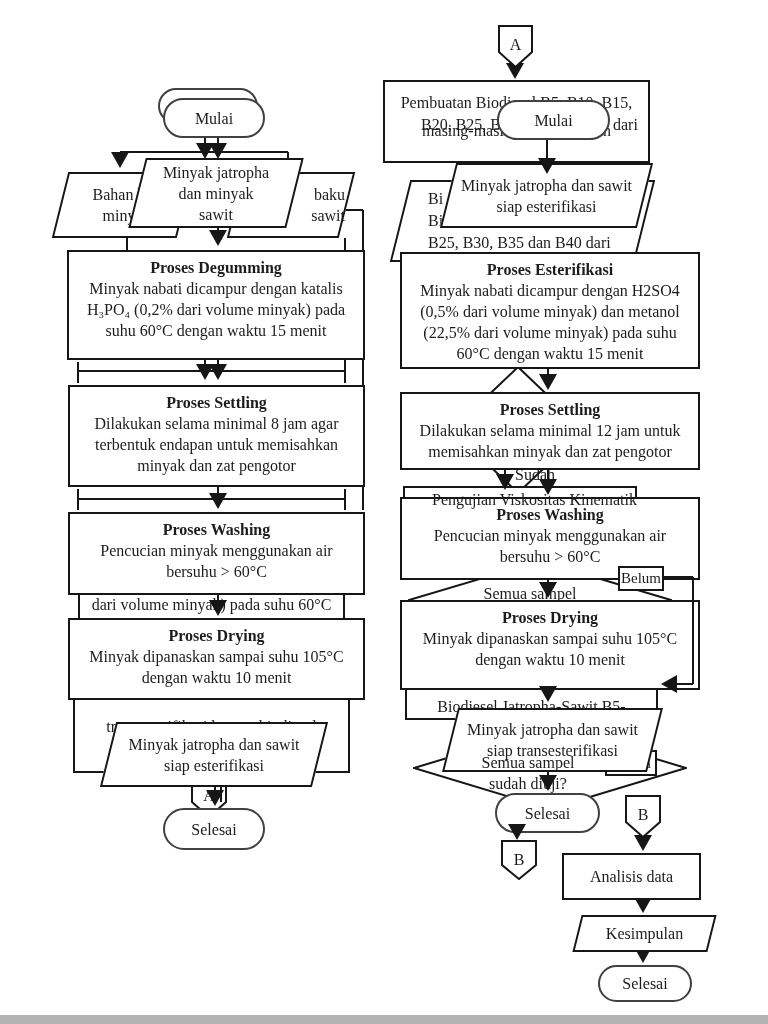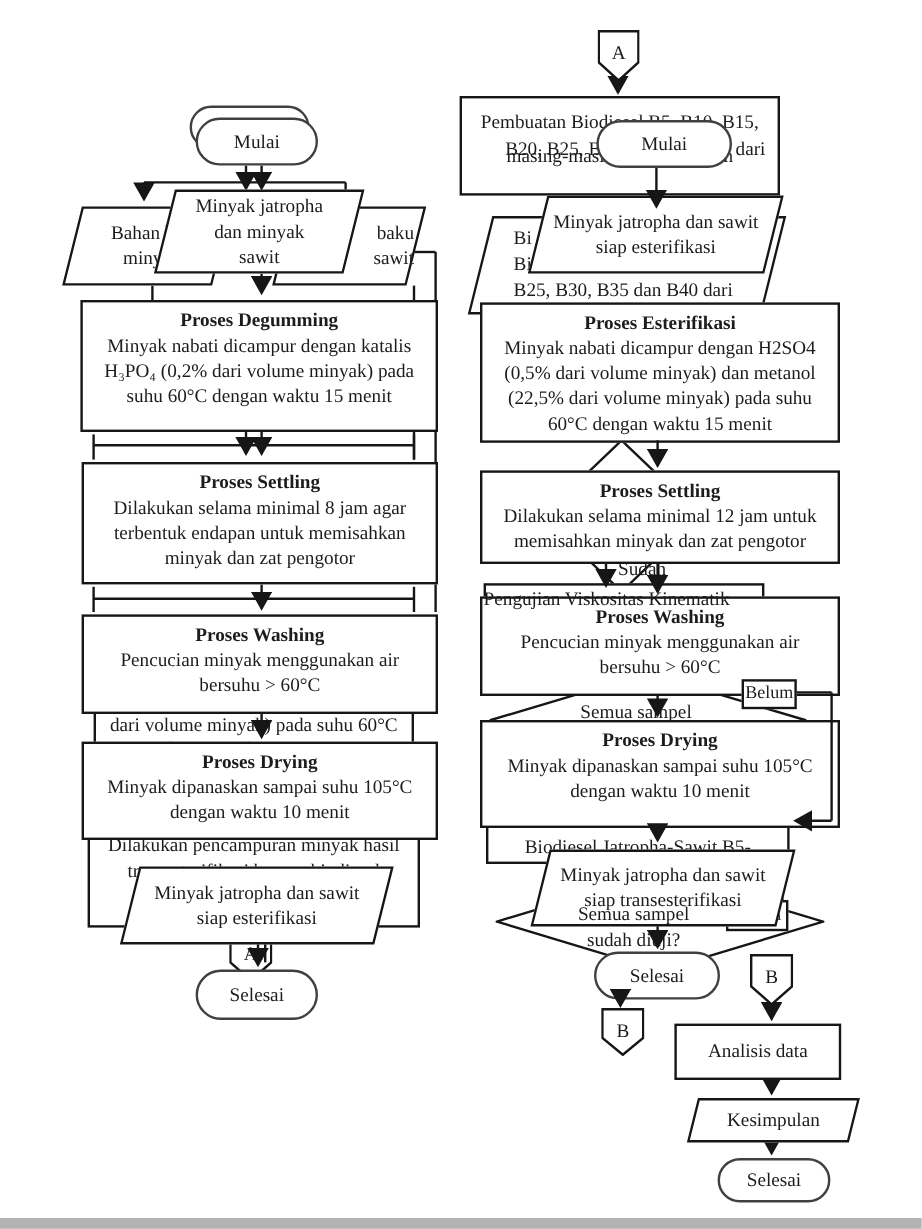--- a/index.html
+++ b/index.html
@@ -106,21 +106,20 @@
   <span class="lbl" style="left:0;top:72px;width:100%;text-align:center;">dengan waktu 60 menit</span>
 </div>
 
 <div class="abs rect flex-t" style="left:68px;top:512px;width:297px;height:83px;z-index:2;">
   <span class="ttl">Proses Washing</span>
   <span>Pencucian minyak menggunakan air</span>
   <span>bersuhu &gt; 60°C</span>
 </div>
 
 <div class="abs tbox" style="left:73px;top:636px;width:277px;height:137px;z-index:1;">
-  <span class="lbl" style="left:0;top:56px;width:100%;text-align:center;">Dilakukan pencampuran minyak hasil</span>
   <span class="lbl" style="left:0;top:78px;width:100%;text-align:center;">transesterifikasi berupa biodiesel</span>
   <span class="lbl" style="left:44px;top:100px;">de</span>
 </div>
 
 <div class="abs rect flex-t" style="left:68px;top:618px;width:297px;height:82px;z-index:2;">
   <span class="ttl">Proses Drying</span>
   <span>Minyak dipanaskan sampai suhu 105°C</span>
   <span>dengan waktu 10 menit</span>
 </div>
 
@@ -189,21 +188,21 @@
 
 <div class="abs rect flex-t" style="left:400px;top:392px;width:300px;height:78px;z-index:2;">
   <span class="ttl">Proses Settling</span>
   <span>Dilakukan selama minimal 12 jam untuk</span>
   <span>memisahkan minyak dan zat pengotor</span>
 </div>
 
 <span class="lbl" style="left:500px;top:464px;width:70px;text-align:center;z-index:1;">Sudah</span>
 
 <div class="abs tbox" style="left:403px;top:486px;width:234px;height:82px;z-index:1;"></div>
-<span class="lbl" style="left:403px;top:489px;width:234px;text-align:left;z-index:3;">Pengujian Viskositas Kinematik</span>
+<span class="lbl" style="left:403px;top:489px;width:234px;text-align:right;z-index:3;">Pengujian Viskositas Kinematik</span>
 
 <svg class="abs" style="left:408px;top:560px;z-index:1;" width="264" height="80" viewBox="0 0 264 80">
   <polygon points="132,1 263,40 132,79 1,40" fill="#fff" stroke="#161616" stroke-width="2"></polygon>
 </svg>
 <span class="lbl" style="left:450px;top:583px;width:160px;text-align:center;z-index:1;">Semua sampel</span>
 
 <div class="abs rect flex-t" style="left:400px;top:497px;width:300px;height:83px;z-index:2;">
   <span class="ttl">Proses Washing</span>
   <span>Pencucian minyak menggunakan air</span>
   <span>bersuhu &gt; 60°C</span>

